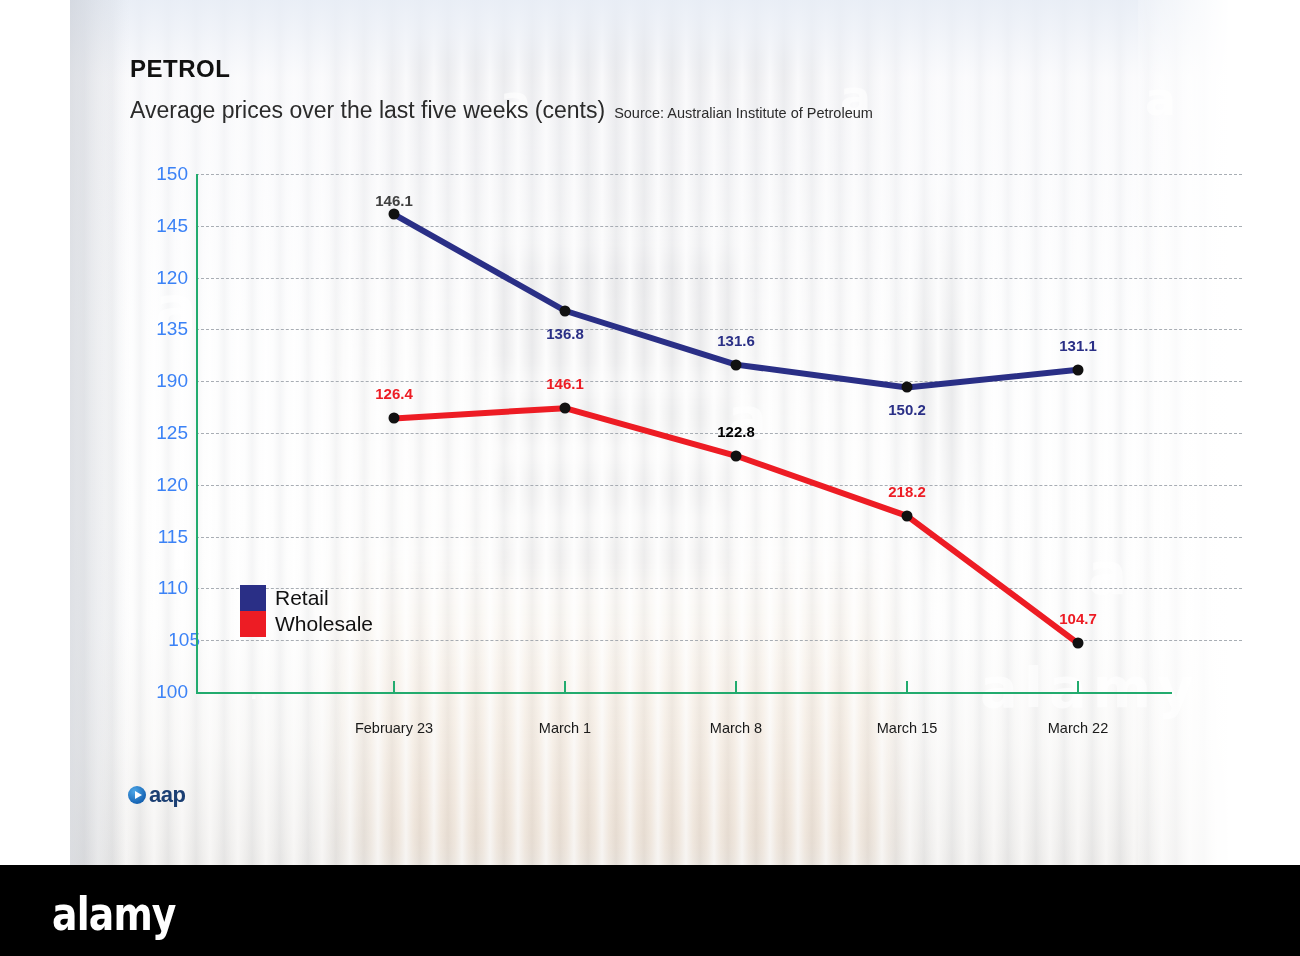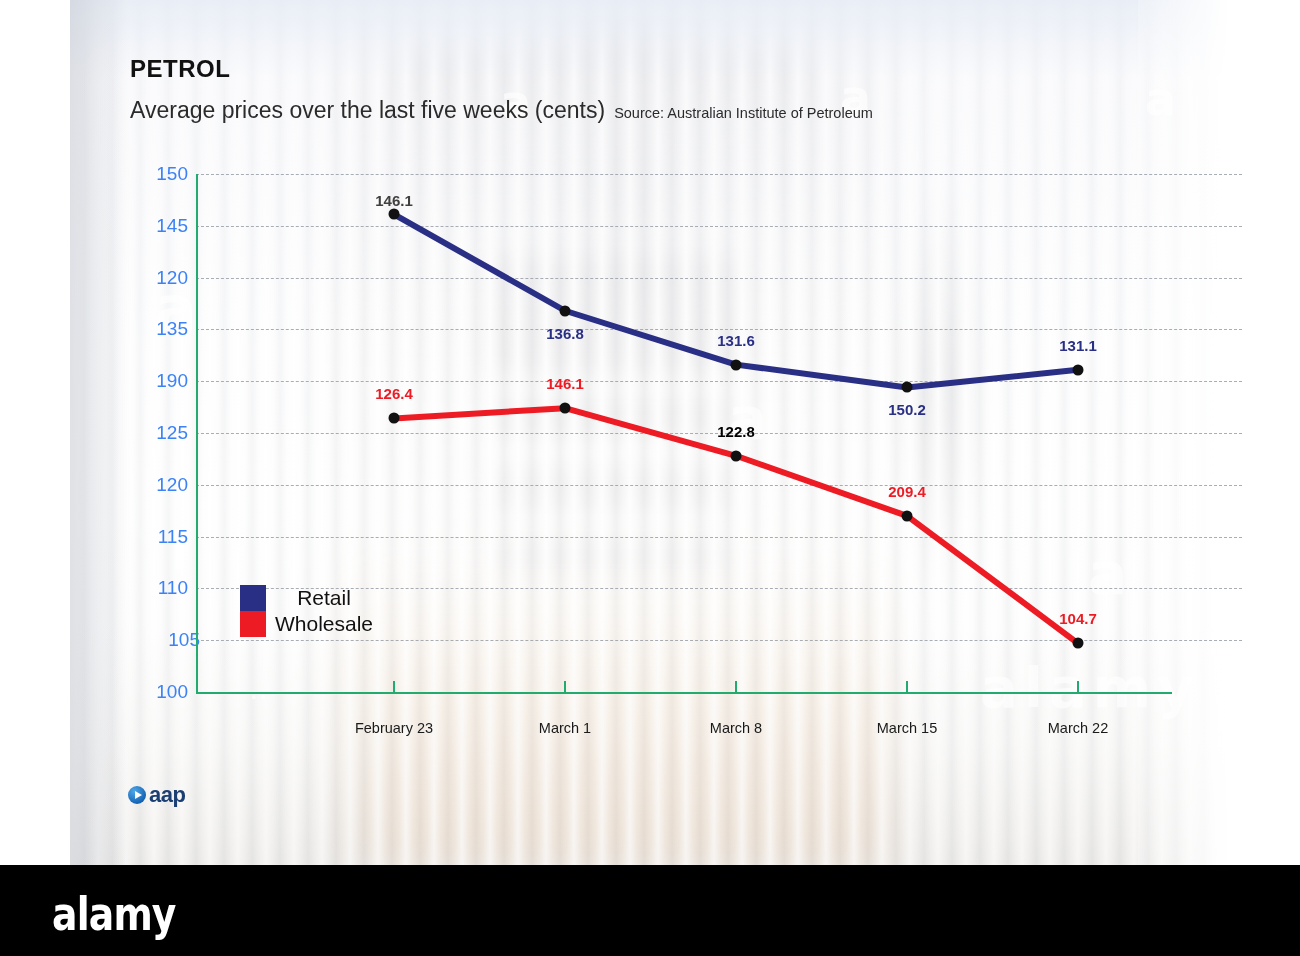--- a/index.html
+++ b/index.html
@@ -109,21 +109,21 @@
   .dot { position:absolute; width:11px; height:11px; border-radius:50%; background:#111;
          transform:translate(-50%,-50%); }
   .dlabel { position:absolute; font-size:15px; font-weight:700; white-space:nowrap; transform:translateX(-50%); }
   .dlabel.retail { color:#2a2f86; }
   .dlabel.wholesale { color:#e8202a; }
 
   
   #legend { position:absolute; left:110px; top:425px; display:flex; }
   #legend .swatches { display:flex; flex-direction:column; }
   #legend .sw { width:26px; height:26px; }
-  #legend .labels { display:flex; flex-direction:column; margin-left:9px;text-align:center; }
+  #legend .labels { display:flex; flex-direction:column; margin-left:9px; }
   #legend .lb { height:26px; line-height:26px; font-size:21px; color:#111; }
 
   
   #aap { position:absolute; left:128px; top:782px; display:flex; align-items:center; gap:3px; }
   #aap .circle { width:18px; height:18px; border-radius:50%;
     background:radial-gradient(circle at 35% 30%, #4ea8e8, #1664b4 70%, #0f4c8f 100%);
     display:flex; align-items:center; justify-content:center; }
   #aap .circle .tri { width:0; height:0; border-left:7px solid #fff;
     border-top:4.5px solid transparent; border-bottom:4.5px solid transparent; margin-left:2px; }
   #aap .word { font-size:22px; font-weight:700; color:#1b3f73; letter-spacing:-.5px;
@@ -230,21 +230,21 @@
         <div class="dlabel retail" style="left: 777px; top: 241.416px; color: rgb(42, 47, 134);">150.2</div>
         <div class="dot" style="left: 948px; top: 209.804px; background: rgb(17, 17, 17);"></div>
         <div class="dlabel retail" style="left: 948px; top: 176.804px; color: rgb(42, 47, 134);">131.1</div>
         <div class="dot" style="left: 264px; top: 258.496px; background: rgb(17, 17, 17);"></div>
         <div class="dlabel wholesale" style="left: 264px; top: 225.496px; color: rgb(237, 28, 36);">126.4</div>
         <div class="dot" style="left: 435px; top: 248.136px; background: rgb(17, 17, 17);"></div>
         <div class="dlabel wholesale" style="left: 435px; top: 215.136px; color: rgb(237, 28, 36);">146.1</div>
         <div class="dot" style="left: 606px; top: 295.792px; background: rgb(17, 17, 17);"></div>
         <div class="dlabel wholesale" style="left: 606px; top: 262.792px; color: #000000;">122.8</div>
         <div class="dot" style="left: 777px; top: 355.88px; background: rgb(17, 17, 17);"></div>
-        <div class="dlabel wholesale" style="left: 777px; top: 322.88px; color: rgb(237, 28, 36);">209.4</div>
+        <div class="dlabel wholesale" style="left: 777px; top: 322.88px; color: rgb(237, 28, 36);">218.2</div>
         <div class="dot" style="left: 948px; top: 483.308px; background: rgb(17, 17, 17);"></div>
         <div class="dlabel wholesale" style="left: 948px; top: 450.308px; color: rgb(237, 28, 36);">104.7</div>
       </div>
 
     <div id="legend">
       <div class="swatches">
         <div class="sw" style="background: rgb(42, 47, 134);"></div>
         <div class="sw" style="background: rgb(237, 28, 36);"></div>
       </div>
       <div class="labels">

